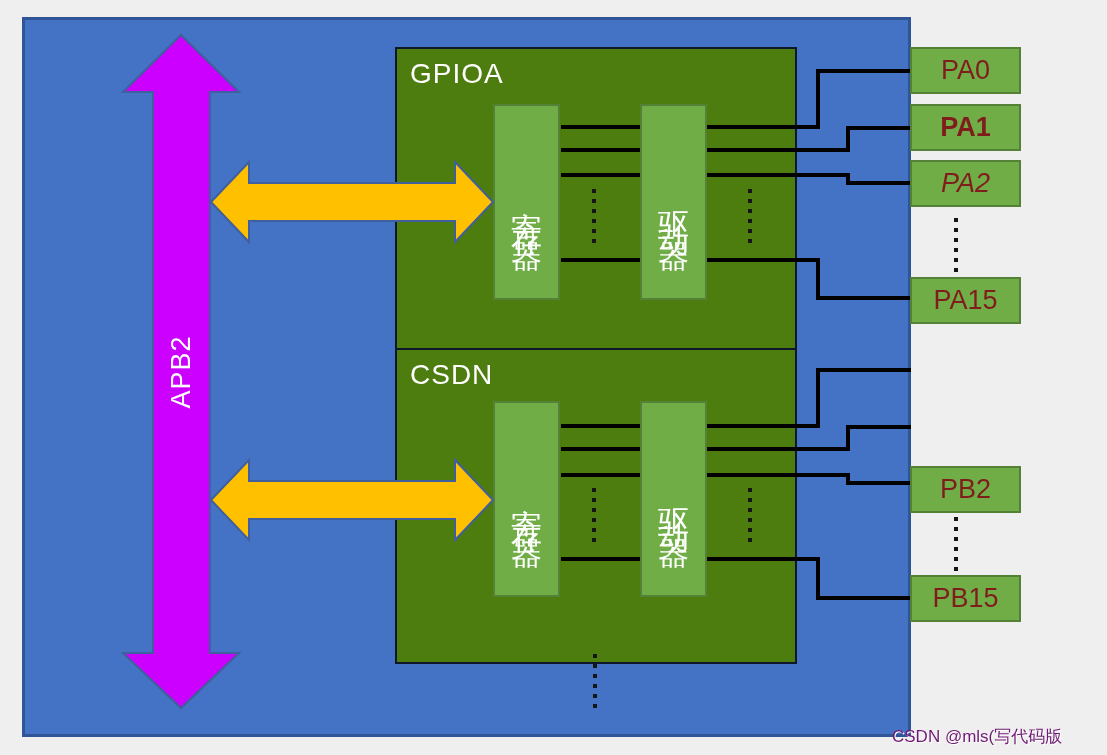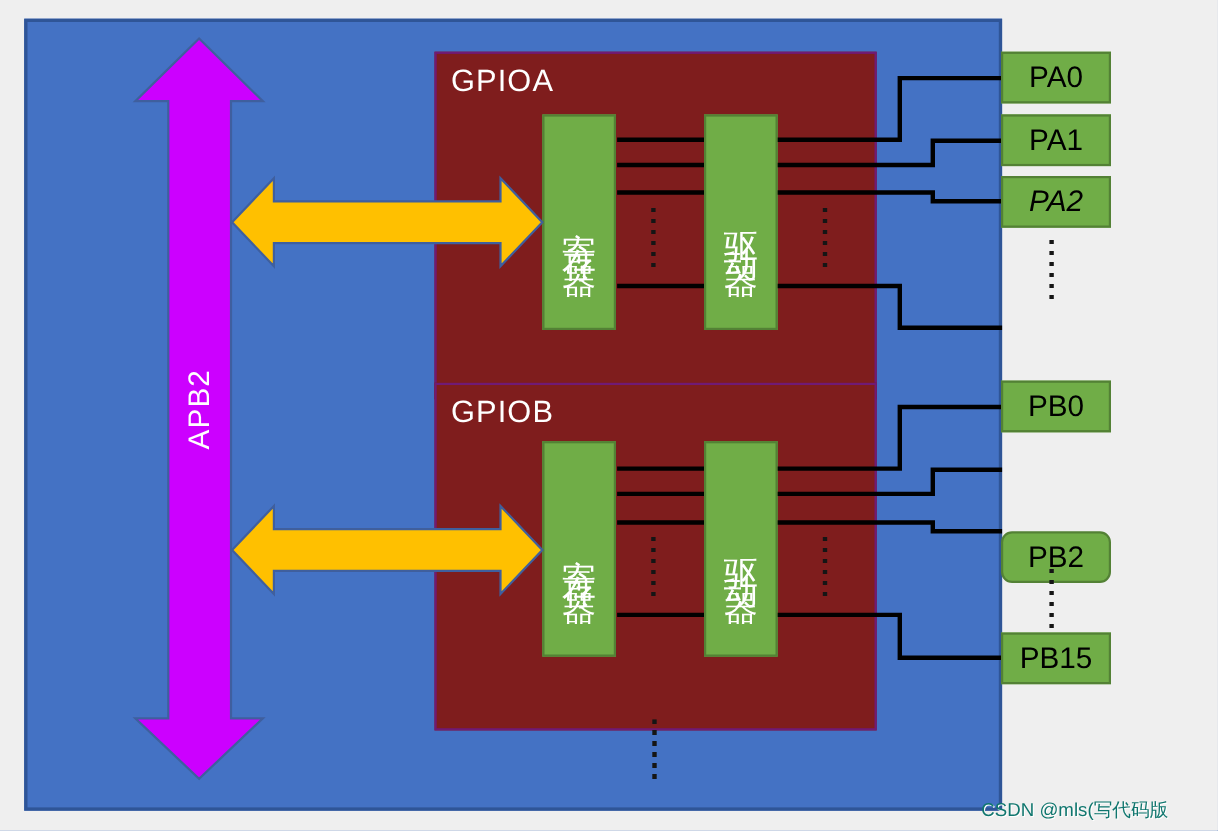--- a/index.html
+++ b/index.html
@@ -7,21 +7,21 @@
     position:relative; width:1107px; height:755px; overflow:hidden;
     background:#efefef;
     font-family:"Liberation Sans","DejaVu Sans",sans-serif;
   }
   .board {
     position:absolute; left:22px; top:17px; width:889px; height:720px;
     background:#4472c4; border:3px solid #2f5597; box-sizing:border-box; z-index:1;
   }
   .gpio-block {
     position:absolute; left:395px; width:402px; height:316px;
-    background:#7f1d1d; border:2px solid #701a75; box-sizing:border-box; z-index:2;
+    background:#4d7c0f; border:2px solid #0f172a; box-sizing:border-box; z-index:2;
   }
   .gpioa { top:47px; }
   .gpiob { top:348px; }
   .gpio-label {
     color:#ffffff; font-size:28px; font-weight:400; letter-spacing:1px;
     padding:9px 0 0 13px;
   }
   .overlay {
     position:absolute; left:0; top:0; width:1107px; height:755px;
     z-index:5; pointer-events:none;
@@ -39,56 +39,56 @@
     writing-mode:vertical-lr; text-orientation:upright;
     color:#ffffff; font-size:31px; line-height:1; letter-spacing:15px;
     margin-bottom:-15px;
   }
   .bus-label {
     position:absolute; left:111px; top:352px; width:140px; height:40px;
     line-height:40px; text-align:center; color:#ffffff; font-size:27px;
     letter-spacing:1px; transform:rotate(-90deg); z-index:5;
   }
   .pin {
-    position:absolute; left:910px; width:100px; height:47px;
+    position:absolute; left:910px; width:111px; height:47px;
     background:#70ad47; border:2px solid #538135; box-sizing:border-box;
-    z-index:6; color:#000000; font-size:27px;
+    z-index:6; color:#7f1d1d; font-size:27px;
     display:flex; align-items:center; justify-content:center;
   }
-  .pa0 { top:47px; } .pa1 { top:104px; } .pa2 { top:160px;font-style:italic; } .pa15 { top:277px; }
-  .pb0 { top:346px; } .pb1 { top:402px; } .pb2 { top:483px;border-radius:10px; } .pb15 { top:575px;text-align:center; }
+  .pa0 { top:47px; } .pa1 { top:104px;font-weight:bold; } .pa2 { top:160px;font-style:italic; } .pa15 { top:277px; }
+  .pb0 { top:346px; } .pb1 { top:402px; } .pb2 { top:466px; } .pb15 { top:575px;text-align:center; }
   .dots {
     position:absolute; width:4px; height:55px; z-index:6;
     background:repeating-linear-gradient(to bottom,#151515 0px,#151515 4px,transparent 4px,transparent 10px);
   }
   .dots-a-mid  { left:592px; top:189px; }
   .dots-a-out  { left:748px; top:189px; }
   .dots-pa     { left:954px; top:218px; }
   .dots-b-mid  { left:592px; top:488px; }
   .dots-b-out  { left:748px; top:488px; }
   .dots-pb     { left:954px; top:517px; }
   .dots-bottom { left:593px; top:654px; }
   .watermark {
     position:absolute; left:892px; top:725px; z-index:10;
-    font-size:17px; color:#0f766e; white-space:nowrap;
+    font-size:17px; color:#701a75; white-space:nowrap;
     text-shadow:1px 1px 0 #ffffff;
   }
 </style>
 </head>
 <body>
 
 <div class="canvas">
 
   <div class="board"></div>
 
   <div class="gpio-block gpioa">
     <div class="gpio-label">GPIOA</div>
   </div>
   <div class="gpio-block gpiob">
-    <div class="gpio-label">GPIOB</div>
+    <div class="gpio-label">CSDN</div>
   </div>
 
   <svg class="overlay" viewBox="0 0 1107 755">
 
     <polygon points="181,35 239,92 210,92 210,653 239,653 181,708 123,653 153,653 153,92 123,92" fill="#cc00ff" stroke="#3f5f9e" stroke-width="2"></polygon>
 
     <polygon points="211,202 249,162 249,183 455,183 455,162 493,202 455,242 455,221 249,221 249,242" fill="#ffc000" stroke="#3f5f9e" stroke-width="2"></polygon>
 
     <polygon points="211,500 249,460 249,481 455,481 455,460 493,500 455,540 455,519 249,519 249,540" fill="#ffc000" stroke="#3f5f9e" stroke-width="2"></polygon>
 
@@ -120,21 +120,21 @@
   <div class="green-box reg row-b">
     <span class="vtext">寄存器</span>
   </div>
   <div class="green-box drv row-b">
     <span class="vtext">驱动器</span>
   </div>
 
   <div class="pin pa0">PA0</div>
   <div class="pin pa1">PA1</div>
   <div class="pin pa2">PA2</div>
-  <div class="pin pb0">PB0</div>
+  <div class="pin pa15">PA15</div>
   <div class="pin pb2">PB2</div>
   <div class="pin pb15">PB15</div>
 
   <div class="dots dots-a-mid"></div>
   <div class="dots dots-a-out"></div>
   <div class="dots dots-pa"></div>
   <div class="dots dots-b-mid"></div>
   <div class="dots dots-b-out"></div>
   <div class="dots dots-pb"></div>
   <div class="dots dots-bottom"></div>

